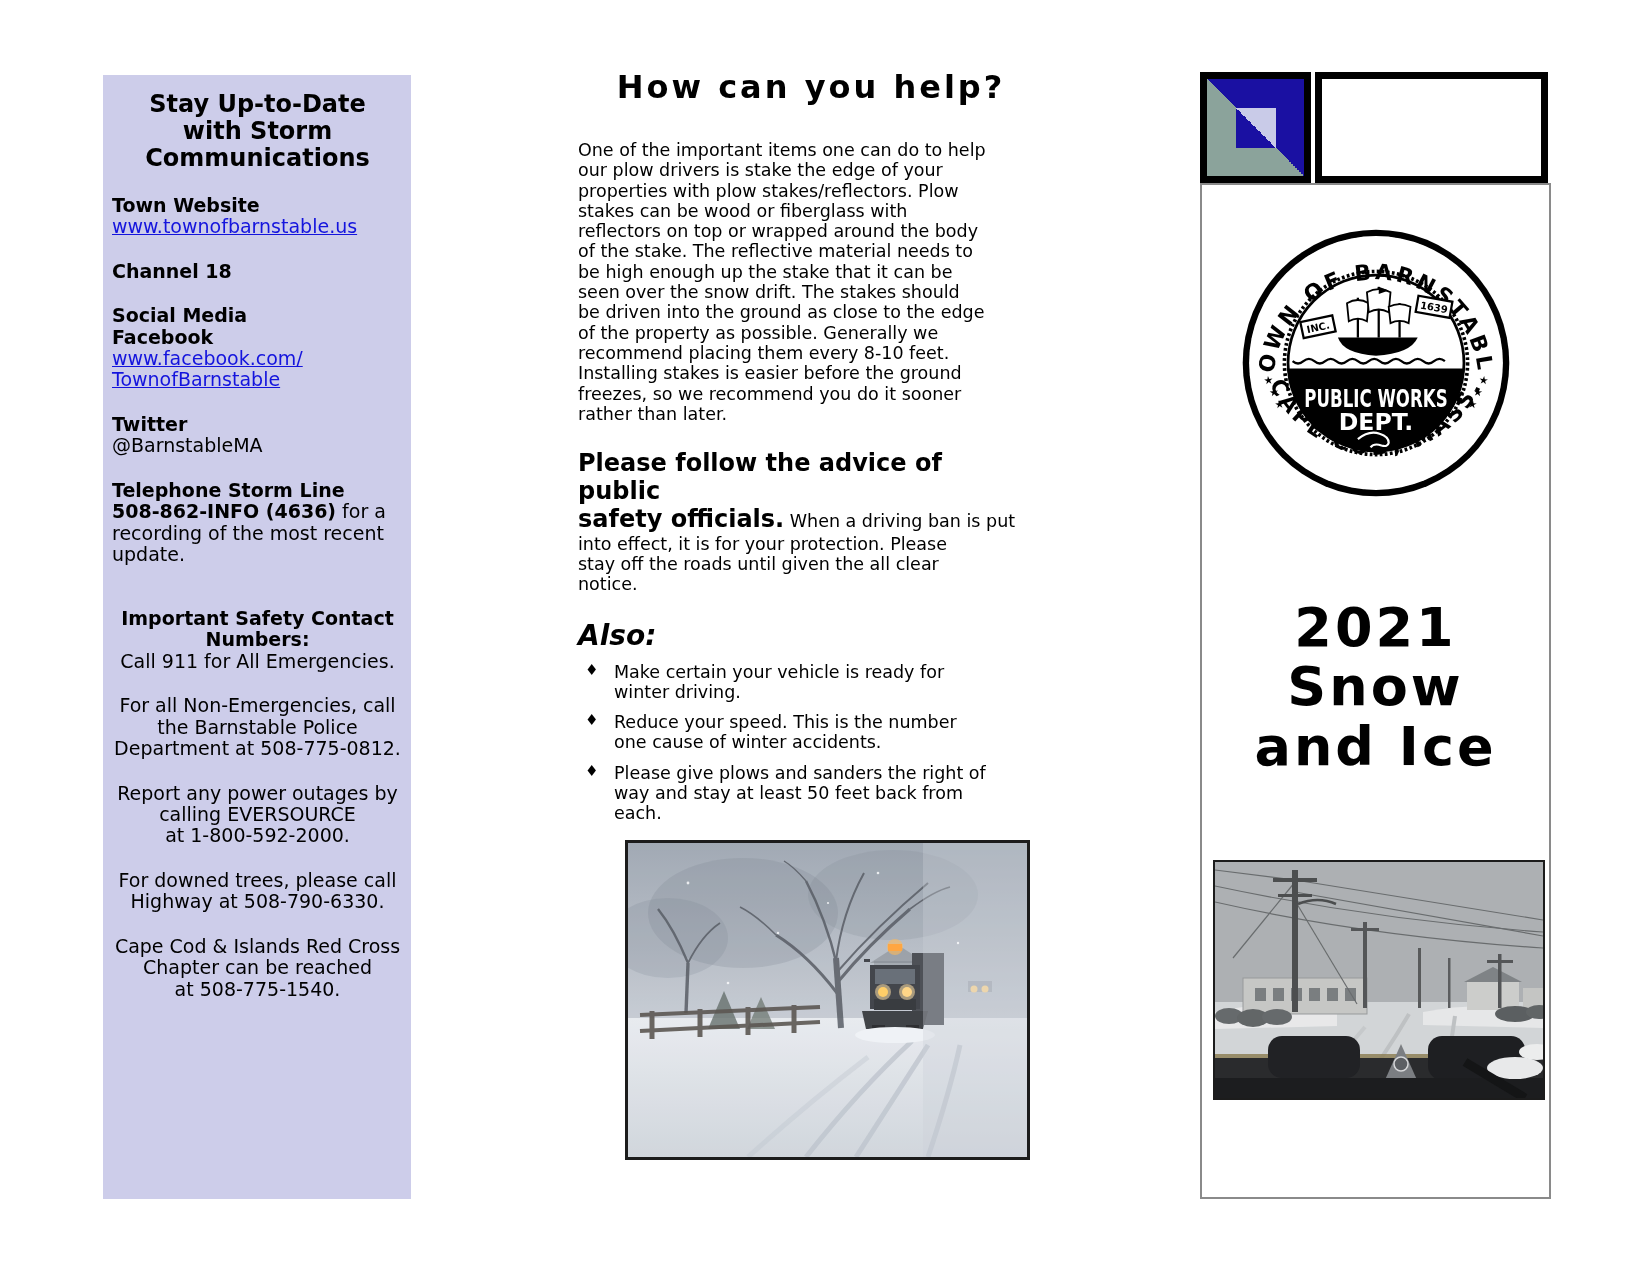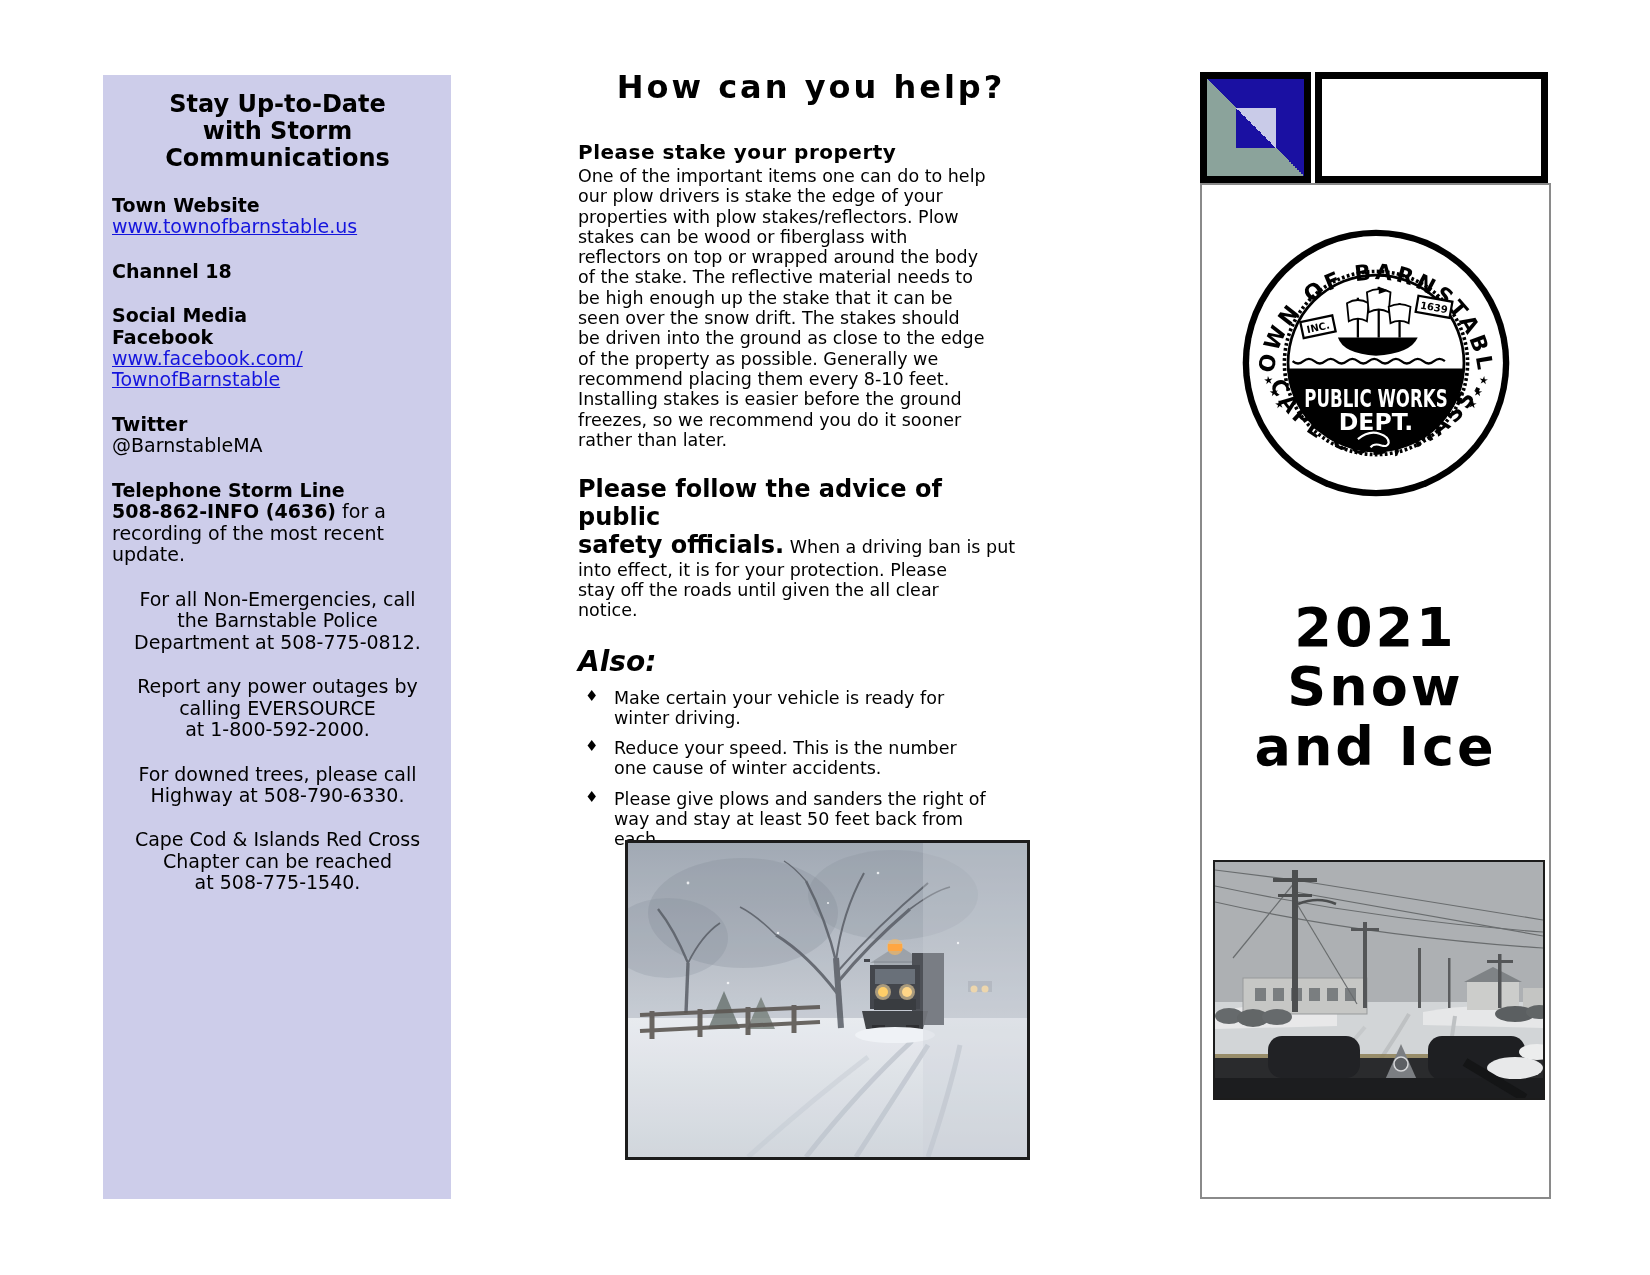--- a/index.html
+++ b/index.html
@@ -2,21 +2,21 @@
 <html><head>
 <meta charset="utf-8">
 <style>
   * { box-sizing: border-box; margin: 0; padding: 0; }
   html,body { width:1650px; height:1275px; background:#ffffff;
     font-family:"DejaVu Sans", sans-serif; color:#000; }
   .page { position:relative; width:1650px; height:1275px; overflow:hidden; background:#fff; }
   .pre { white-space: pre-line; }
 
   
-  .left-panel { position:absolute; left:103px; top:75px; width:348px; height:1124px;
+  .left-panel { position:absolute; left:103px; top:75px; width:308px; height:1124px;
     background:#cdcdea; padding:8px 8px 8px 9px; }
   .left-panel h2 { font-size:24px; line-height:1.12; text-align:center; font-weight:bold; margin-top:8px; }
   .sec { margin-top:23px; font-size:19px; line-height:1.13; }
   .b { font-weight:bold; }
   a.link { color:#1414dd; text-decoration:underline; cursor:pointer; display:inline-block; }
   a.block-link { display:block; width:max-content; }
   .centered { text-align:center; }
   .gap-big { margin-top:42px; }
 
   
@@ -83,20 +83,25 @@
       <div>@BarnstableMA</div>
     </div>
 
     <div class="sec">
       <span class="b pre">Telephone Storm Line
 508-862-INFO (4636)</span><span class="pre"> for a
 recording of the most recent
 update.</span>
     </div>
 
+    <div class="sec centered gap-big">
+      <div class="b pre">Important Safety Contact
+Numbers:</div>
+      <div class="pre">Call 911 for All Emergencies.</div>
+    </div>
 
     <div class="sec centered">
       <div class="pre">For all Non-Emergencies, call
 the Barnstable Police
 Department at 508-775-0812.</div>
     </div>
 
     <div class="sec centered">
       <div class="pre">Report any power outages by
 calling EVERSOURCE
@@ -111,21 +116,20 @@
     <div class="sec centered">
       <div class="pre">Cape Cod &amp; Islands Red Cross
 Chapter can be reached
 at 508-775-1540.</div>
     </div>
   </aside>
 
   <main class="middle-col">
     <h1>How can you help?</h1>
 
-    <h3 class="sub">Please stake your property</h3>
     <p class="body pre">One of the important items one can do to help
 our plow drivers is stake the edge of your
 properties with plow stakes/reflectors.  Plow
 stakes can be wood or fiberglass with
 reflectors on top or wrapped around the body
 of the stake.  The reflective material needs to
 be high enough up the stake that it can be
 seen over the snow drift.  The stakes should
 be driven into the ground as close to the edge
 of the property as possible.  Generally we

